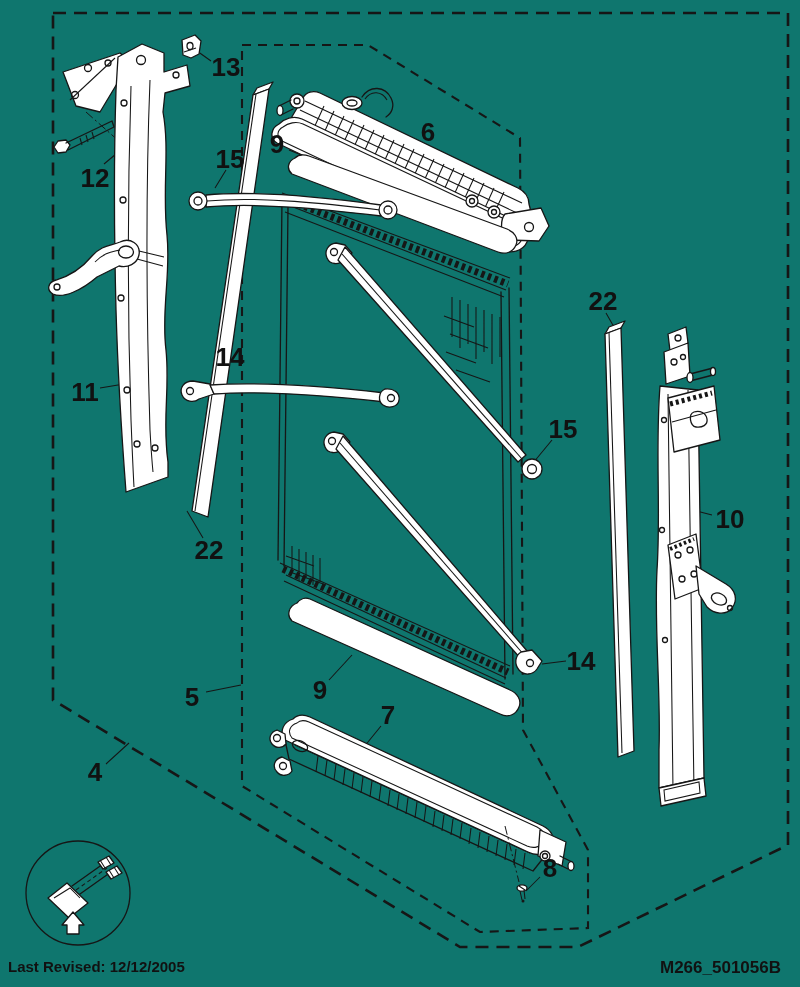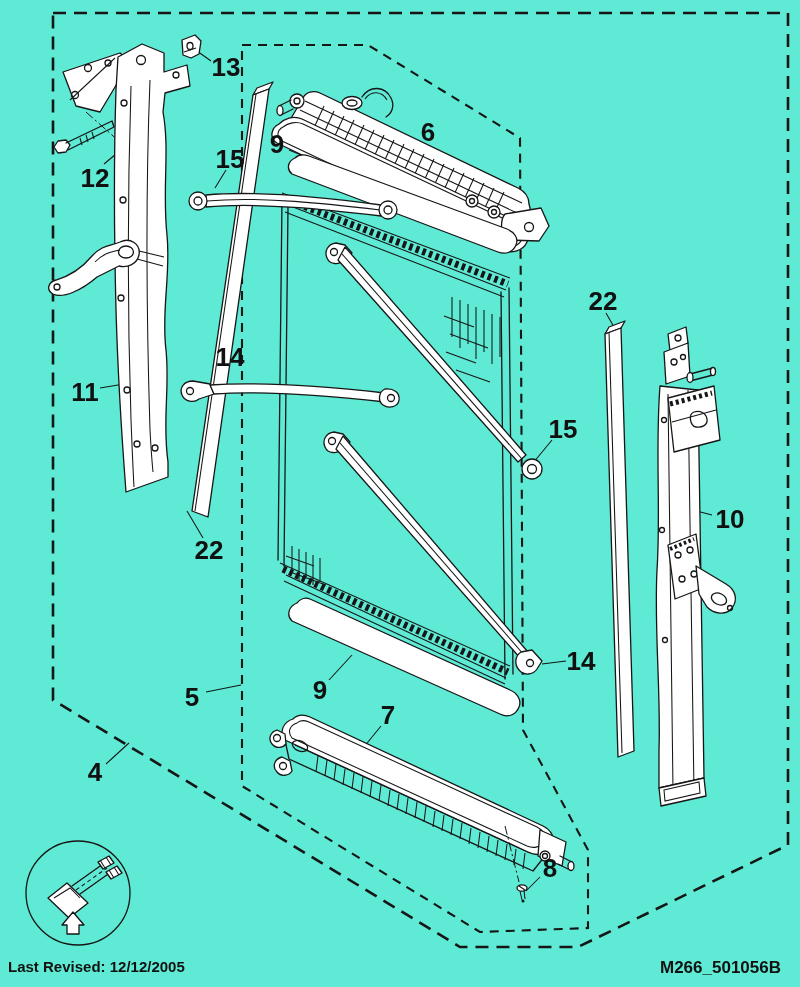--- a/index.html
+++ b/index.html
@@ -1,16 +1,16 @@
 <!DOCTYPE html>
 <html><head>
 <meta charset="utf-8">
 <style>
   html,body{margin:0;padding:0;background:#ffffff;}
-  .stage{position:relative;width:800px;height:987px;background:#5eead4;overflow:hidden;
+  .stage{position:relative;width:800px;height:987px;background:#0f766e;overflow:hidden;
          font-family:"Liberation Sans",sans-serif;text-align:right;}
   svg{position:absolute;left:0;top:0;}
   .ln{fill:none;stroke:#161616;stroke-width:1.3;stroke-linecap:round;stroke-linejoin:round;}
   .fw{fill:#ffffff;stroke:#161616;stroke-width:1.3;stroke-linejoin:round;}
   .thin{fill:none;stroke:#161616;stroke-width:1.05;}
   .dash-outer{fill:none;stroke:#161616;stroke-width:2.6;stroke-dasharray:13 8;}
   .dash-inner{fill:none;stroke:#161616;stroke-width:2.1;stroke-dasharray:9 7;}
   .dashdot{fill:none;stroke:#161616;stroke-width:1;stroke-dasharray:9 3 2 3;}
   .zip{fill:none;stroke:#161616;}
   .callout{font-family:"Liberation Sans",sans-serif;font-weight:700;font-size:26px;fill:#111;}

